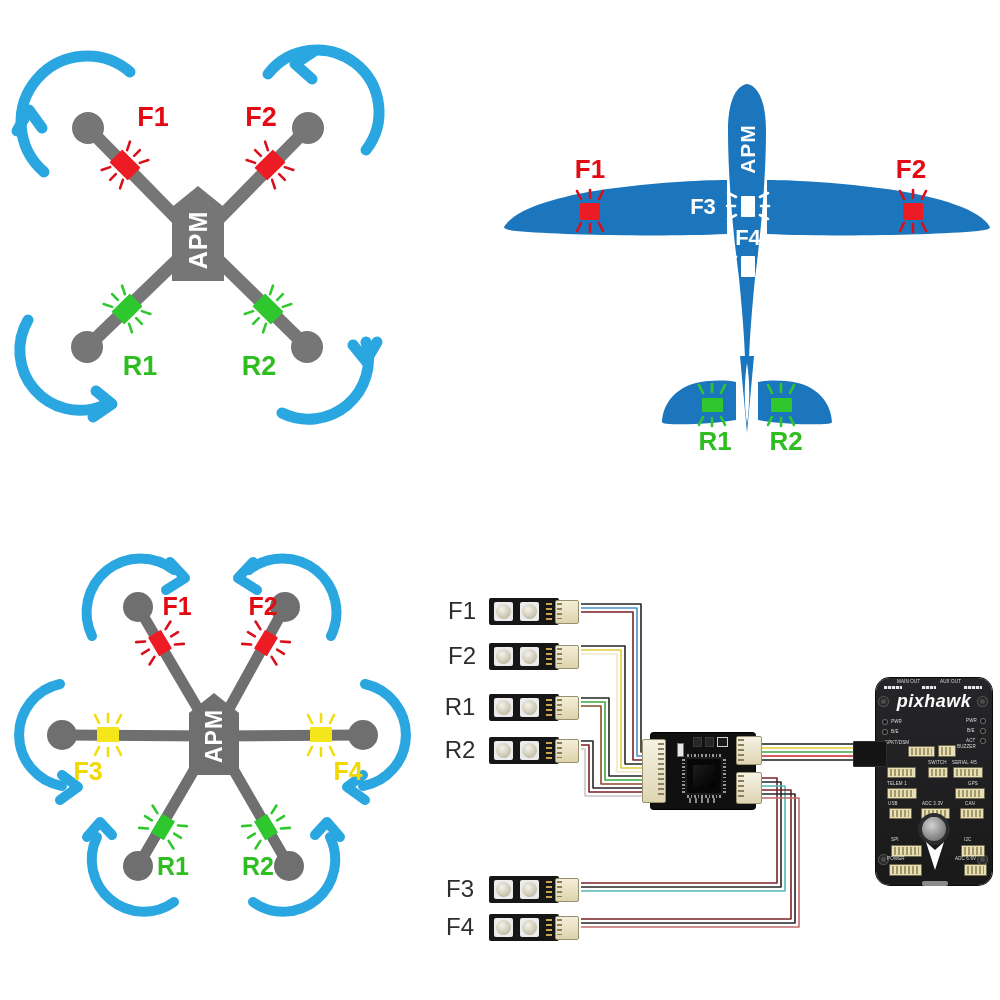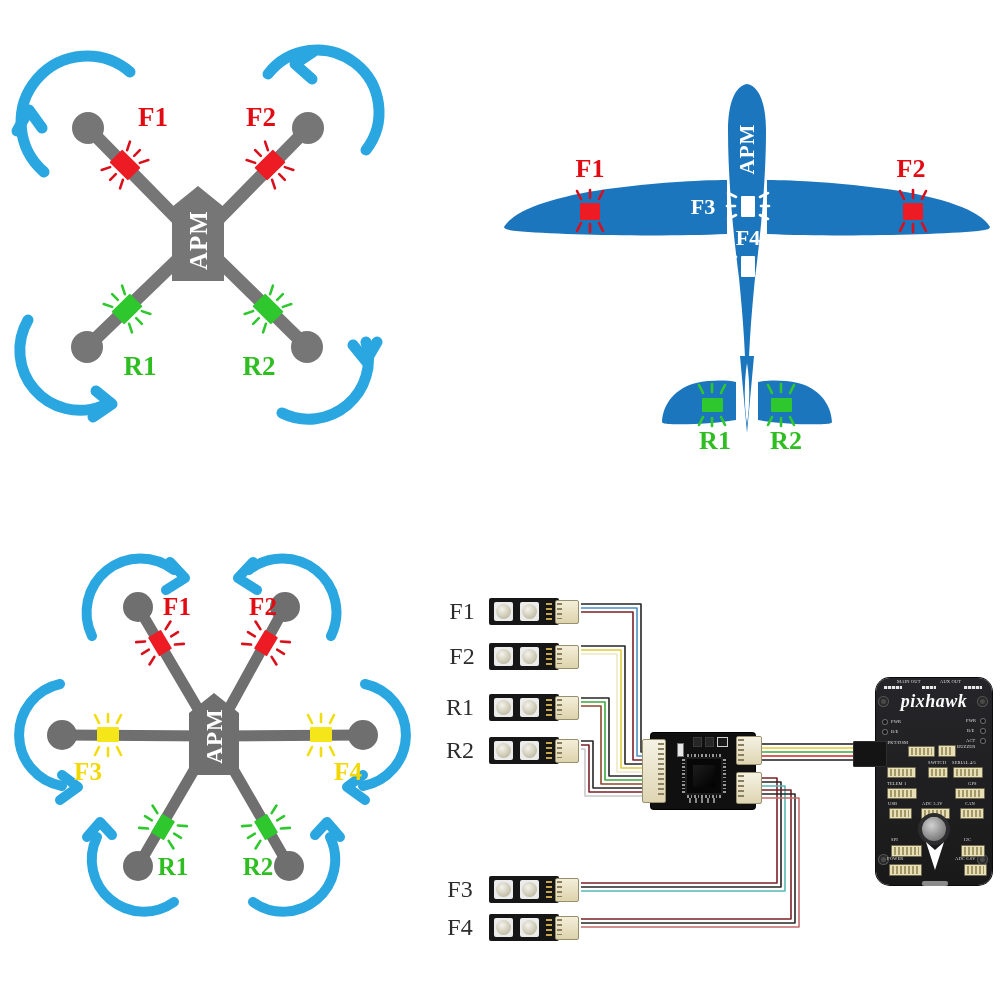--- a/index.html
+++ b/index.html
@@ -1,17 +1,17 @@
 <!DOCTYPE html>
 <html><head>
 <meta charset="utf-8">
 <style>
   html,body{margin:0;padding:0;background:#fff;}
   .stage{position:relative;width:1000px;height:1000px;background:#fff;overflow:hidden;
-         font-family:Liberation Serif, serif;}
+         font-family:Liberation Sans, sans-serif;}
   svg{position:absolute;left:0;top:0;}
   .lbl{position:absolute;transform:translate(-50%,-50%);font-weight:bold;white-space:nowrap;line-height:1;}
   .lbl.rot{transform:translate(-50%,-50%) rotate(-90deg);letter-spacing:1px;color:#fff;}
   .red{color:#e30b13;} .green{color:#2fbe22;} .yellow{color:#f2d800;} .white{color:#fff;}
   
   .strip{position:absolute;width:70px;height:27px;background:#161616;border-radius:2px;}
   .strip .led{position:absolute;top:4px;width:19px;height:19px;background:#ececec;border-radius:2px;}
   .strip .lens{position:absolute;left:2px;top:2px;width:15px;height:15px;border-radius:50%;
     background:radial-gradient(circle at 40% 35%,#f4f3ec,#c9c4ae 65%,#a29c82);}
   .strip .pads{position:absolute;left:57px;top:5px;width:6px;height:17px;

